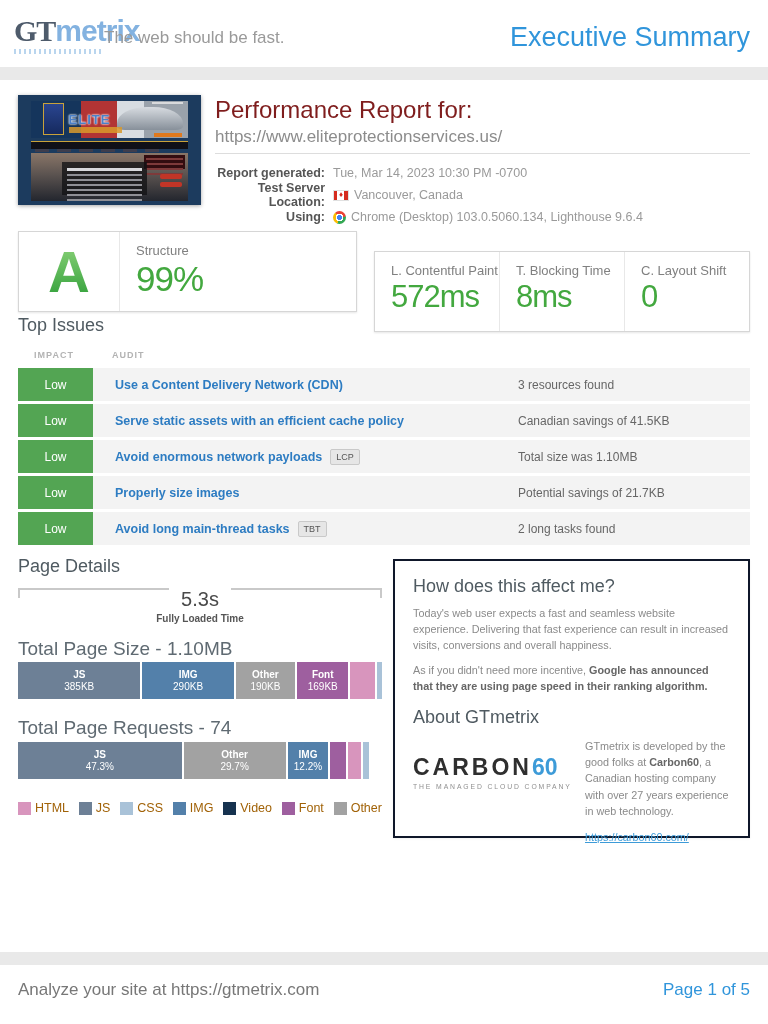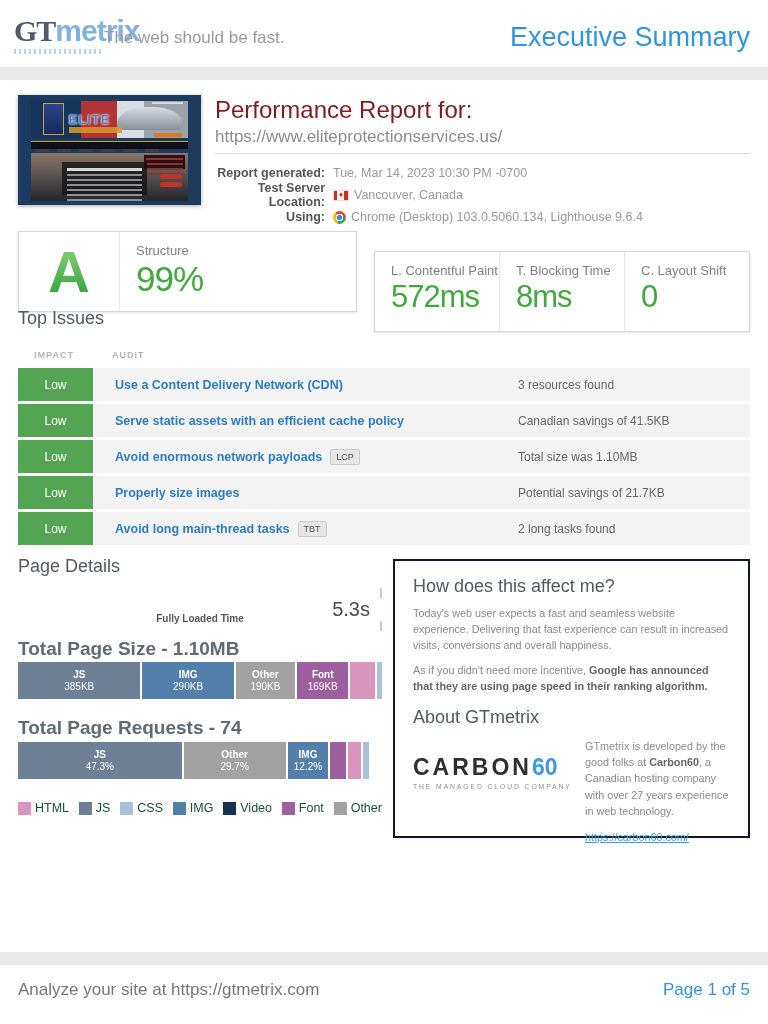--- a/index.html
+++ b/index.html
@@ -75,54 +75,54 @@
        -webkit-background-clip:text; background-clip:text; color:transparent; }
   }
   .score-cell { flex:1; padding:11px 0 0 16px; border-right:1px solid #e8e8e8; }
   .score-cell:last-child { border-right:none; }
   .score-label { font-size:13px; color:#808080; }
   .score-value { font-size:35px; font-weight:300; color:#43a83f; margin-top:1px; letter-spacing:-1px; }
   .vital-value { font-size:31px; }
 
   
   .section-title { position:absolute; font-size:18px; color:#4f5a61; font-weight:400; }
-  .ti-title { left:18px; top:308px; }
+  .ti-title { left:18px; top:315px; }
   .ti-headers { position:absolute; left:18px; top:350px; width:732px; font-size:9px; font-weight:bold;
      letter-spacing:1px; color:#b3b3b3; display:flex; }
   .ti-h-impact { width:72px; text-align:center; }
   .ti-h-audit { margin-left:22px; }
   .issues { position:absolute; left:18px; top:368px; width:732px; }
   .issue-row { display:flex; height:33px; margin-bottom:3px; }
   .impact-badge { width:75px; background:#53a553; color:#fff; font-size:12px; display:flex;
      align-items:center; justify-content:center; flex:none; }
   .issue-body { flex:1; background:#f3f3f3; position:relative; display:flex; align-items:center; }
   .audit-link { margin-left:22px; font-size:12.5px; font-weight:bold; color:#2d7cc2; text-decoration:none; }
   .audit-tag { margin-left:8px; font-size:9px; color:#555; background:#e6e6e6; border:1px solid #c9c9c9;
      border-radius:2px; padding:2px 5px; }
   .issue-detail { position:absolute; left:425px; top:50%; transform:translateY(-50%);
      font-size:12px; color:#666; }
 
   
   .pd-title { left:18px; top:556px; }
-  .meter { position:absolute; left:18px; top:588px; width:364px; display:flex; align-items:flex-end;flex-direction:column; }
+  .meter { position:absolute; left:18px; top:588px; width:364px; display:flex; align-items:flex-start; }
   .meter .tick { width:2px; height:10px; background:#c9c9c9; flex:none; }
   .meter .line { flex:1; height:2px; background:#c9c9c9; }
   .meter .time { padding:0 12px; font-size:20px; color:#4a4a4a; }
   .meter-label { position:absolute; left:18px; top:613px; width:364px; text-align:center;
      font-size:10px; font-weight:bold; color:#555; }
-  .bar-title { position:absolute; left:18px; font-size:19px; font-weight:700; color:#5f6a72; }
+  .bar-title { position:absolute; left:18px; font-size:19px; font-weight:400; color:#5f6a72; }
   .size-title { top:638px; } .req-title { top:717px; }
   .stackbar { position:absolute; left:18px; width:364px; height:37px; display:flex; }
   .size-bar { top:662px; } .req-bar { top:742px; }
   .seg { height:100%; display:flex; flex-direction:column; align-items:center; justify-content:center;
      color:#fff; font-size:10px; line-height:12px; border-right:2px solid #fff; overflow:hidden; }
   .seg:last-child { border-right:none; }
   .seg span:first-child { font-weight:bold; }
   .legend { position:absolute; left:18px; top:801px; width:364px; display:flex; justify-content:space-between; }
-  .legend-item { display:flex; align-items:center; gap:4px; font-size:12.5px; color:#14532d; }
+  .legend-item { display:flex; align-items:center; gap:4px; font-size:12.5px; color:#a16207; }
   .legend-swatch { width:13px; height:13px; display:inline-block; }
 
   
   .aside { position:absolute; left:393px; top:559px; width:357px; height:279px; background:#fff;
      border:2px solid #0f172a; box-shadow:0 1px 2px rgba(0,0,0,.06); padding:15px 18px; }
   .aside h2 { font-size:18px; font-weight:400; color:#4f5a61; }
   .aside p { font-size:10.8px; color:#8a8a8a; line-height:1.5; margin-top:8px; }
   .aside p b { color:#666; }
   .about-title { margin-top:13px; }
   .about-row { display:flex; margin-top:10px; }

